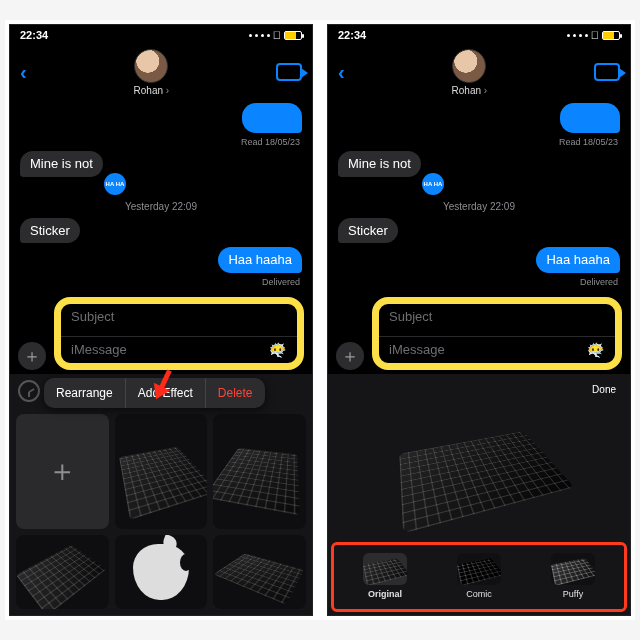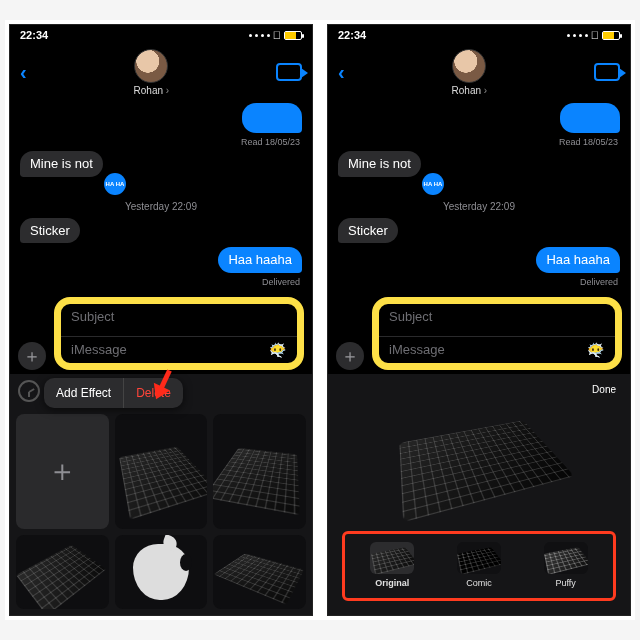--- a/index.html
+++ b/index.html
@@ -121,21 +121,21 @@
   .preview-kb {
     width:150px; height:100px;
     transform: perspective(200px) rotateX(48deg) rotateZ(-18deg);
     background-image:
       repeating-linear-gradient(0deg, rgba(255,255,255,.16) 0 1px, transparent 1px 9px),
       repeating-linear-gradient(90deg, rgba(255,255,255,.16) 0 1px, transparent 1px 9px),
       linear-gradient(135deg,#262626,#050505);
     border-radius:6px;
   }
   .effects-bar {
-    margin:14px; padding:8px 6px 10px;
+    margin:3px; padding:8px 6px 10px;
     border:3px solid #ff3b1f; border-radius:6px;
     display:flex; justify-content:space-between; gap:4px;
   }
   .effect { flex:1; display:flex; flex-direction:column; align-items:center; gap:4px; }
   .effect .thumb {
     width:44px; height:32px; border-radius:6px; overflow:hidden;
     display:flex; align-items:center; justify-content:center;
     background:#101012;
   }
   .effect.selected .thumb { background:#2c2c2e; }
@@ -219,20 +219,21 @@
           <span class="mic">😶‍🌫️</span>
         </div>
       </div>
     </div>
 
     <div class="drawer">
       <div class="drawer-top-row">
         <div class="clock-icon"></div>
 
         <div class="context-menu">
+          <div class="mi">Rearrange</div>
           <div class="mi">Add Effect</div>
           <div class="mi destructive">Delete</div>
         </div>
         <div class="context-arrow-wrap">
           <div class="arrow-shaft"></div>
           <div class="arrow-head"></div>
         </div>
       </div>
 
       <div class="sticker-grid">

